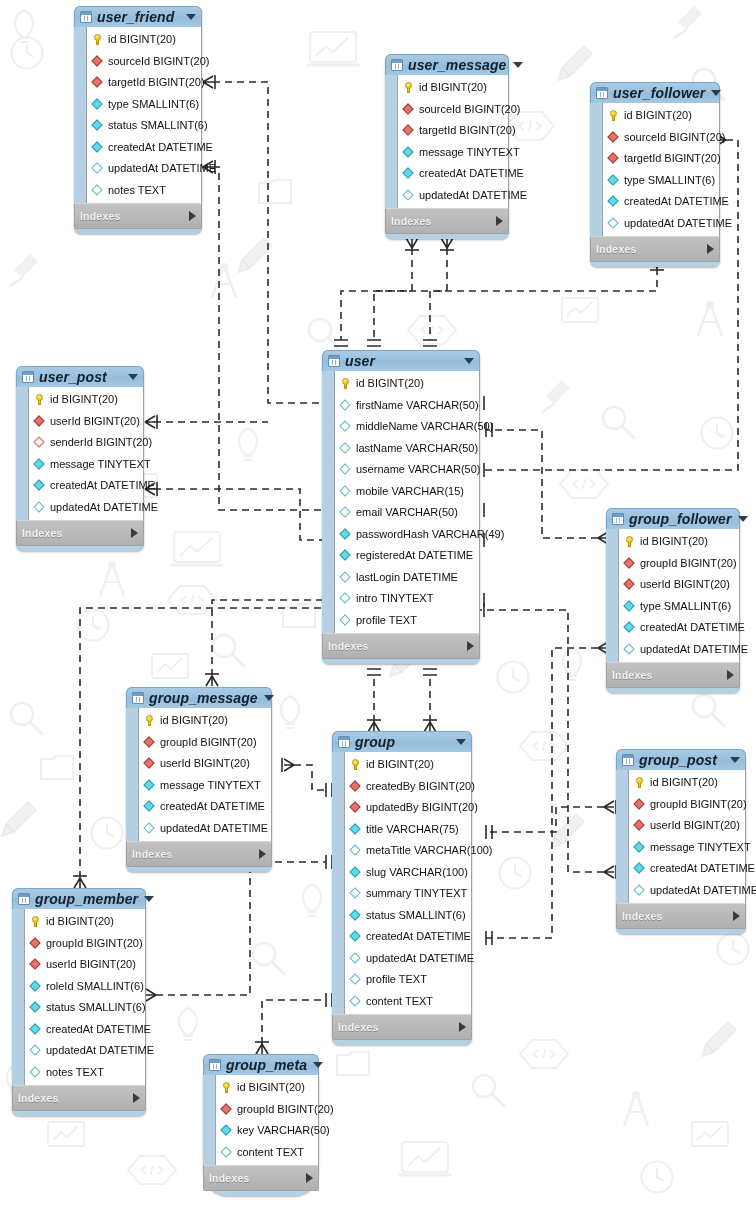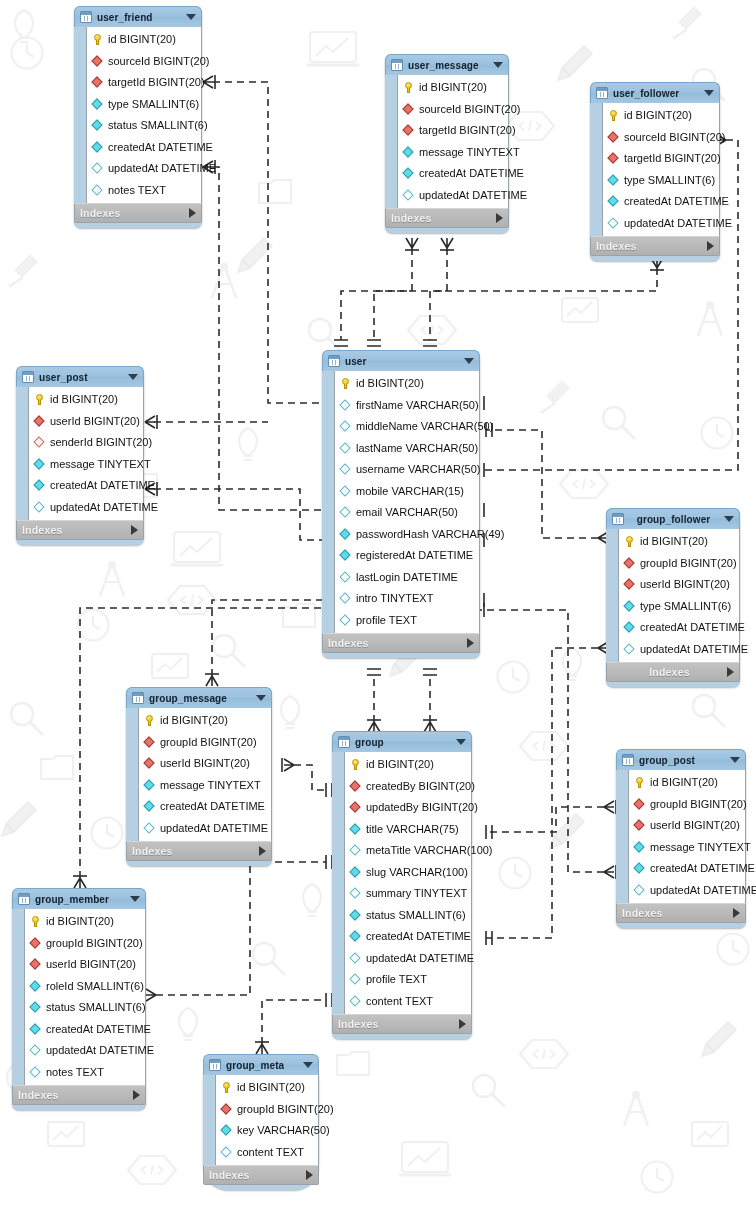--- a/index.html
+++ b/index.html
@@ -55,23 +55,24 @@
   .tbl .hdr .ticon:before{
     content:"";position:absolute;left:0;top:0;right:0;height:3px;
     background:#6f9dc4;
   }
   .tbl .hdr .ticon:after{
     content:"";position:absolute;left:3px;top:4px;width:1px;bottom:1px;
     background:#8fb4d2;
     box-shadow:3px 0 0 #8fb4d2;
   }
   .tbl .hdr .tname{
-    font-size:10px;font-weight:bold;color:#14202c;
+    font-size:14px;font-weight:bold;color:#14202c;
     white-space:nowrap;letter-spacing:.1px;
     flex:1 1 auto;
+    font-style:italic;
   }
   .tbl .hdr .caret{
     flex:0 0 auto;margin-left:6px;
     width:0;height:0;
     border-left:5px solid transparent;
     border-right:5px solid transparent;
     border-top:6px solid #2d3d4d;
   }
   .tbl .body{
     background:#ffffff;
@@ -107,21 +108,21 @@
     transform:rotate(45deg);
     border:1px solid #777;
     box-sizing:border-box;
   }
   .fi.red:before{background:#e8736a;border-color:#9e3a33;}
   .fi.redo:before{background:#fdf3f2;border-color:#c96a62;}
   .fi.cyan:before{background:#5fdcea;border-color:#2f9aa8;}
   .fi.hollow:before{background:#ffffff;border-color:#58b8c6;}
   .fld .ftxt{font-size:11px;color:#111;line-height:11px;}
   .tbl .idx{
-    height:20px;
+    height:26px;
     background:linear-gradient(to bottom,#c2c2c2,#b0b0b0);
     border:1px solid #9aa3ab;
     border-top:1px solid #d5d5d5;
     display:flex;align-items:center;
     padding:0 5px;
     box-sizing:border-box;
     border-radius:0 0 2px 2px;
   }
   .tbl .idx .ilbl{
     font-size:10.5px;font-weight:bold;color:#f2f2f2;
@@ -585,21 +586,21 @@
           <div class="fld">
             <span class="fi dia hollow"></span>
             <span class="ftxt">updatedAt DATETIME</span>
           </div>
         </div>
         <div class="idx">
           <span class="ilbl">Indexes</span>
           <span class="iarrow"></span>
         </div>
       </div>
-      <div class="tbl" style="left: 606px; top: 508px; width: 134px; text-align: center;">
+      <div class="tbl" style="left: 606px; top: 508px; width: 134px;">
         <div class="hdr">
           <span class="ticon"></span>
           <span class="tname">group_follower</span>
           <span class="caret"></span>
         </div>
         <div class="body">
           <div class="fld">
             <span class="fi key"></span>
             <span class="ftxt">id BIGINT(20)</span>
           </div>

